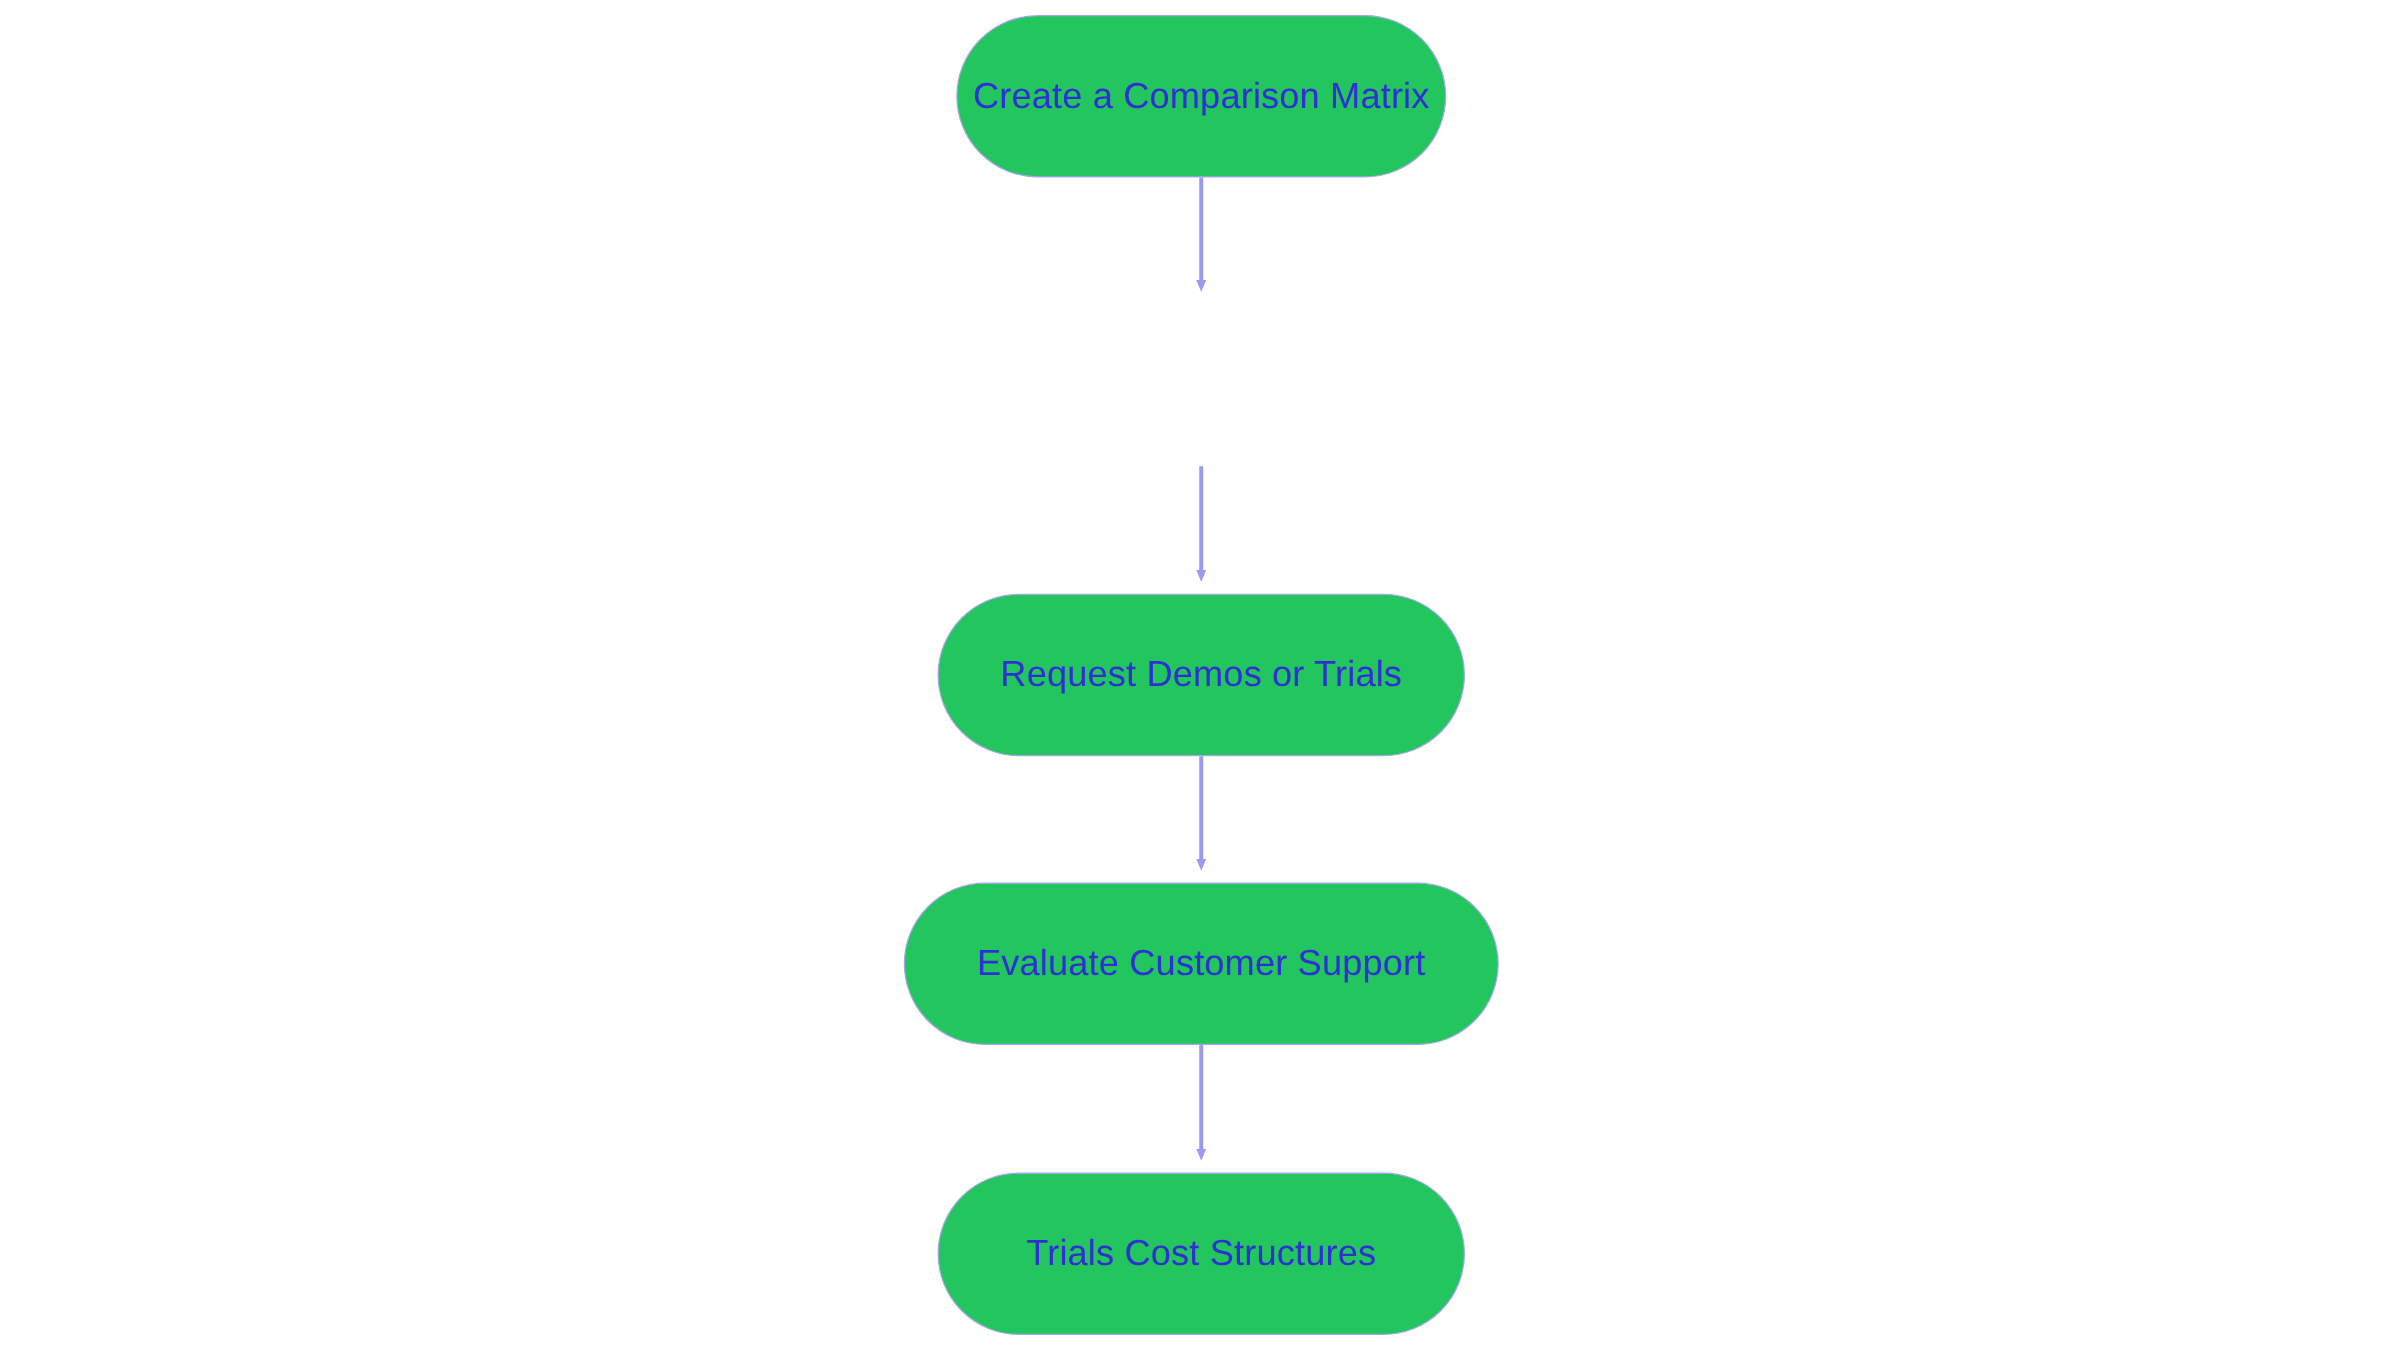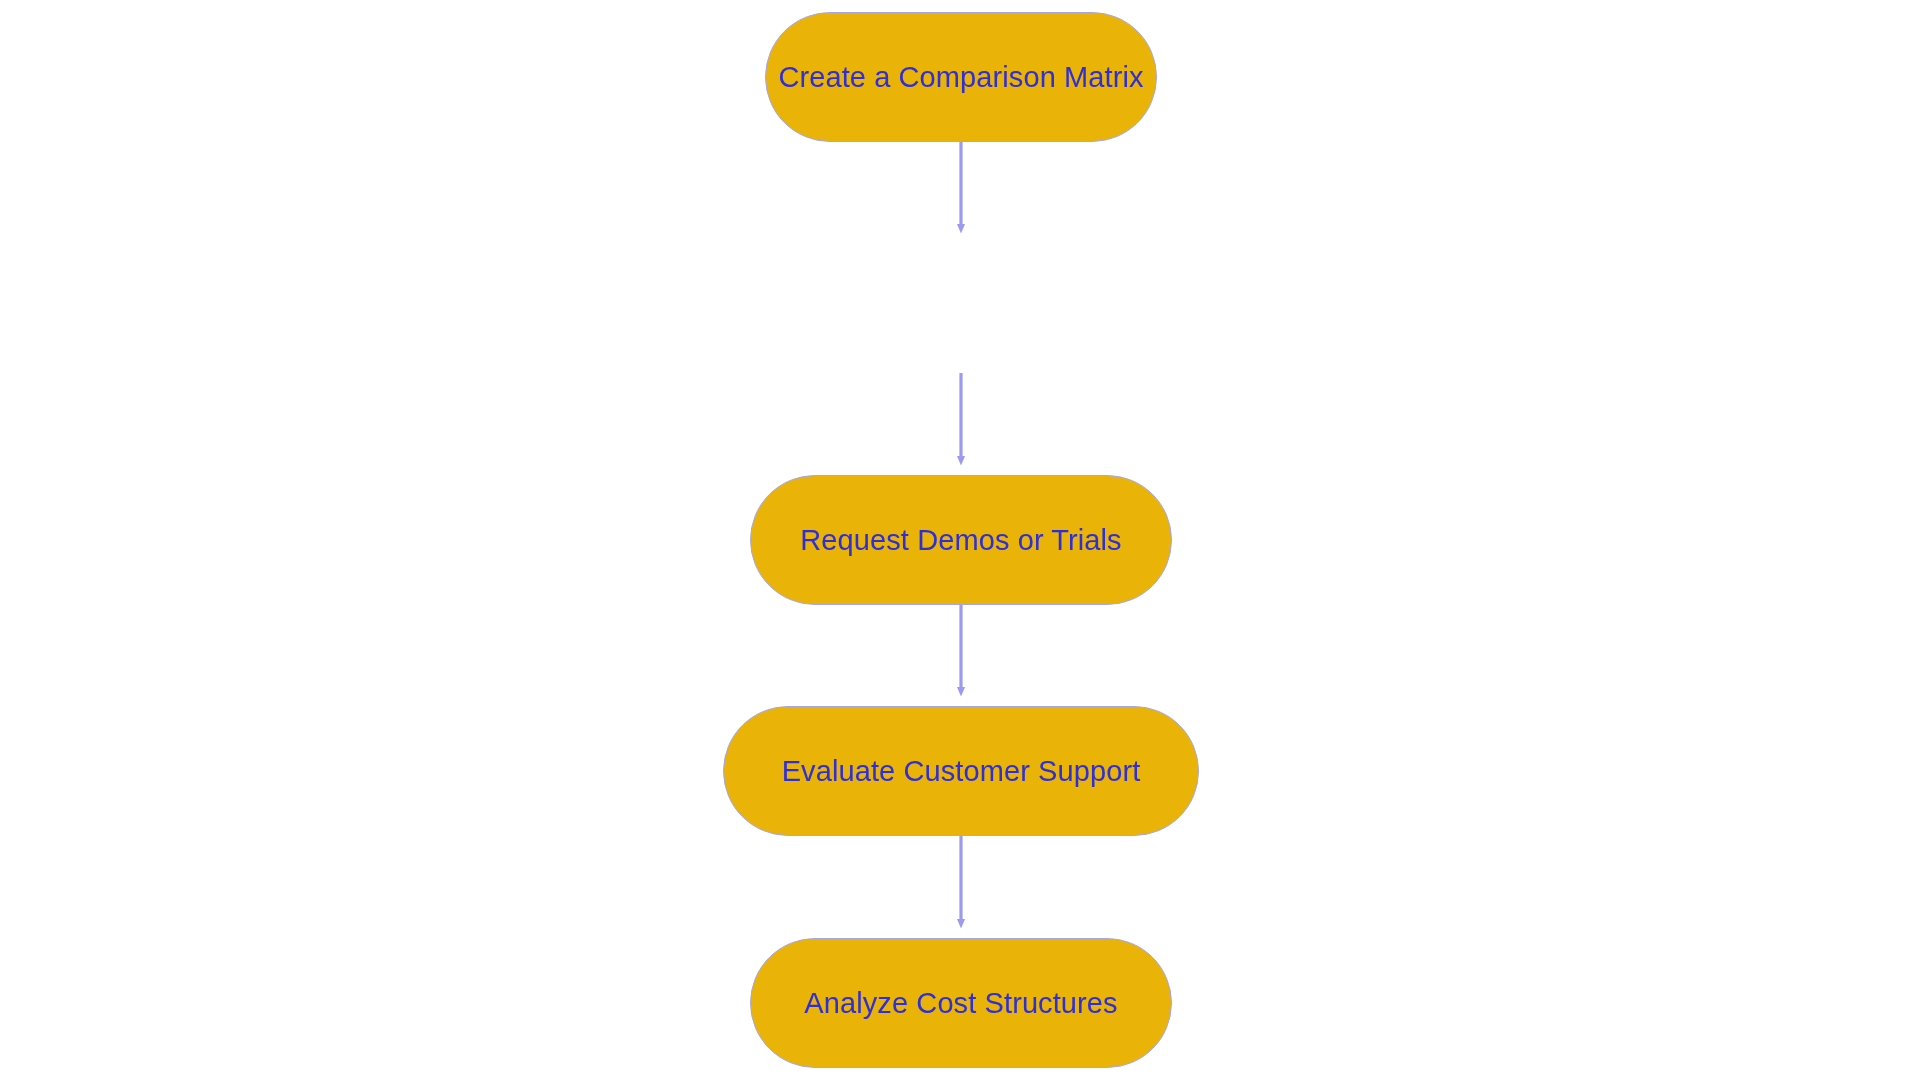--- a/index.html
+++ b/index.html
@@ -40,21 +40,21 @@
     width: 1920px;
     height: 1083px;
   }
 
   .flow-node {
     position: absolute;
     box-sizing: border-box;
     display: flex;
     align-items: center;
     justify-content: center;
-    background: #eab308;
+    background: #22c55e;
     border: 1.6px solid #a6a7ea;
     border-radius: 999px;
     height: 130px;
     transform: translateX(-50%);
   }
 
   .flow-node-label {
     font-family: "Liberation Sans", sans-serif;
     font-size: 29px;
     font-weight: 400;
@@ -100,17 +100,17 @@
 
     <div class="flow-node" style="left:961px; top:475px; width:422px;">
       <span class="flow-node-label">Request Demos or Trials</span>
     </div>
 
     <div class="flow-node" style="left:961px; top:706px; width:476px;">
       <span class="flow-node-label">Evaluate Customer Support</span>
     </div>
 
     <div class="flow-node" style="left:961px; top:938px; width:422px;">
-      <span class="flow-node-label">Analyze Cost Structures</span>
+      <span class="flow-node-label">Trials Cost Structures</span>
     </div>
 
   </div>
 </div>
 
 </body></html>

